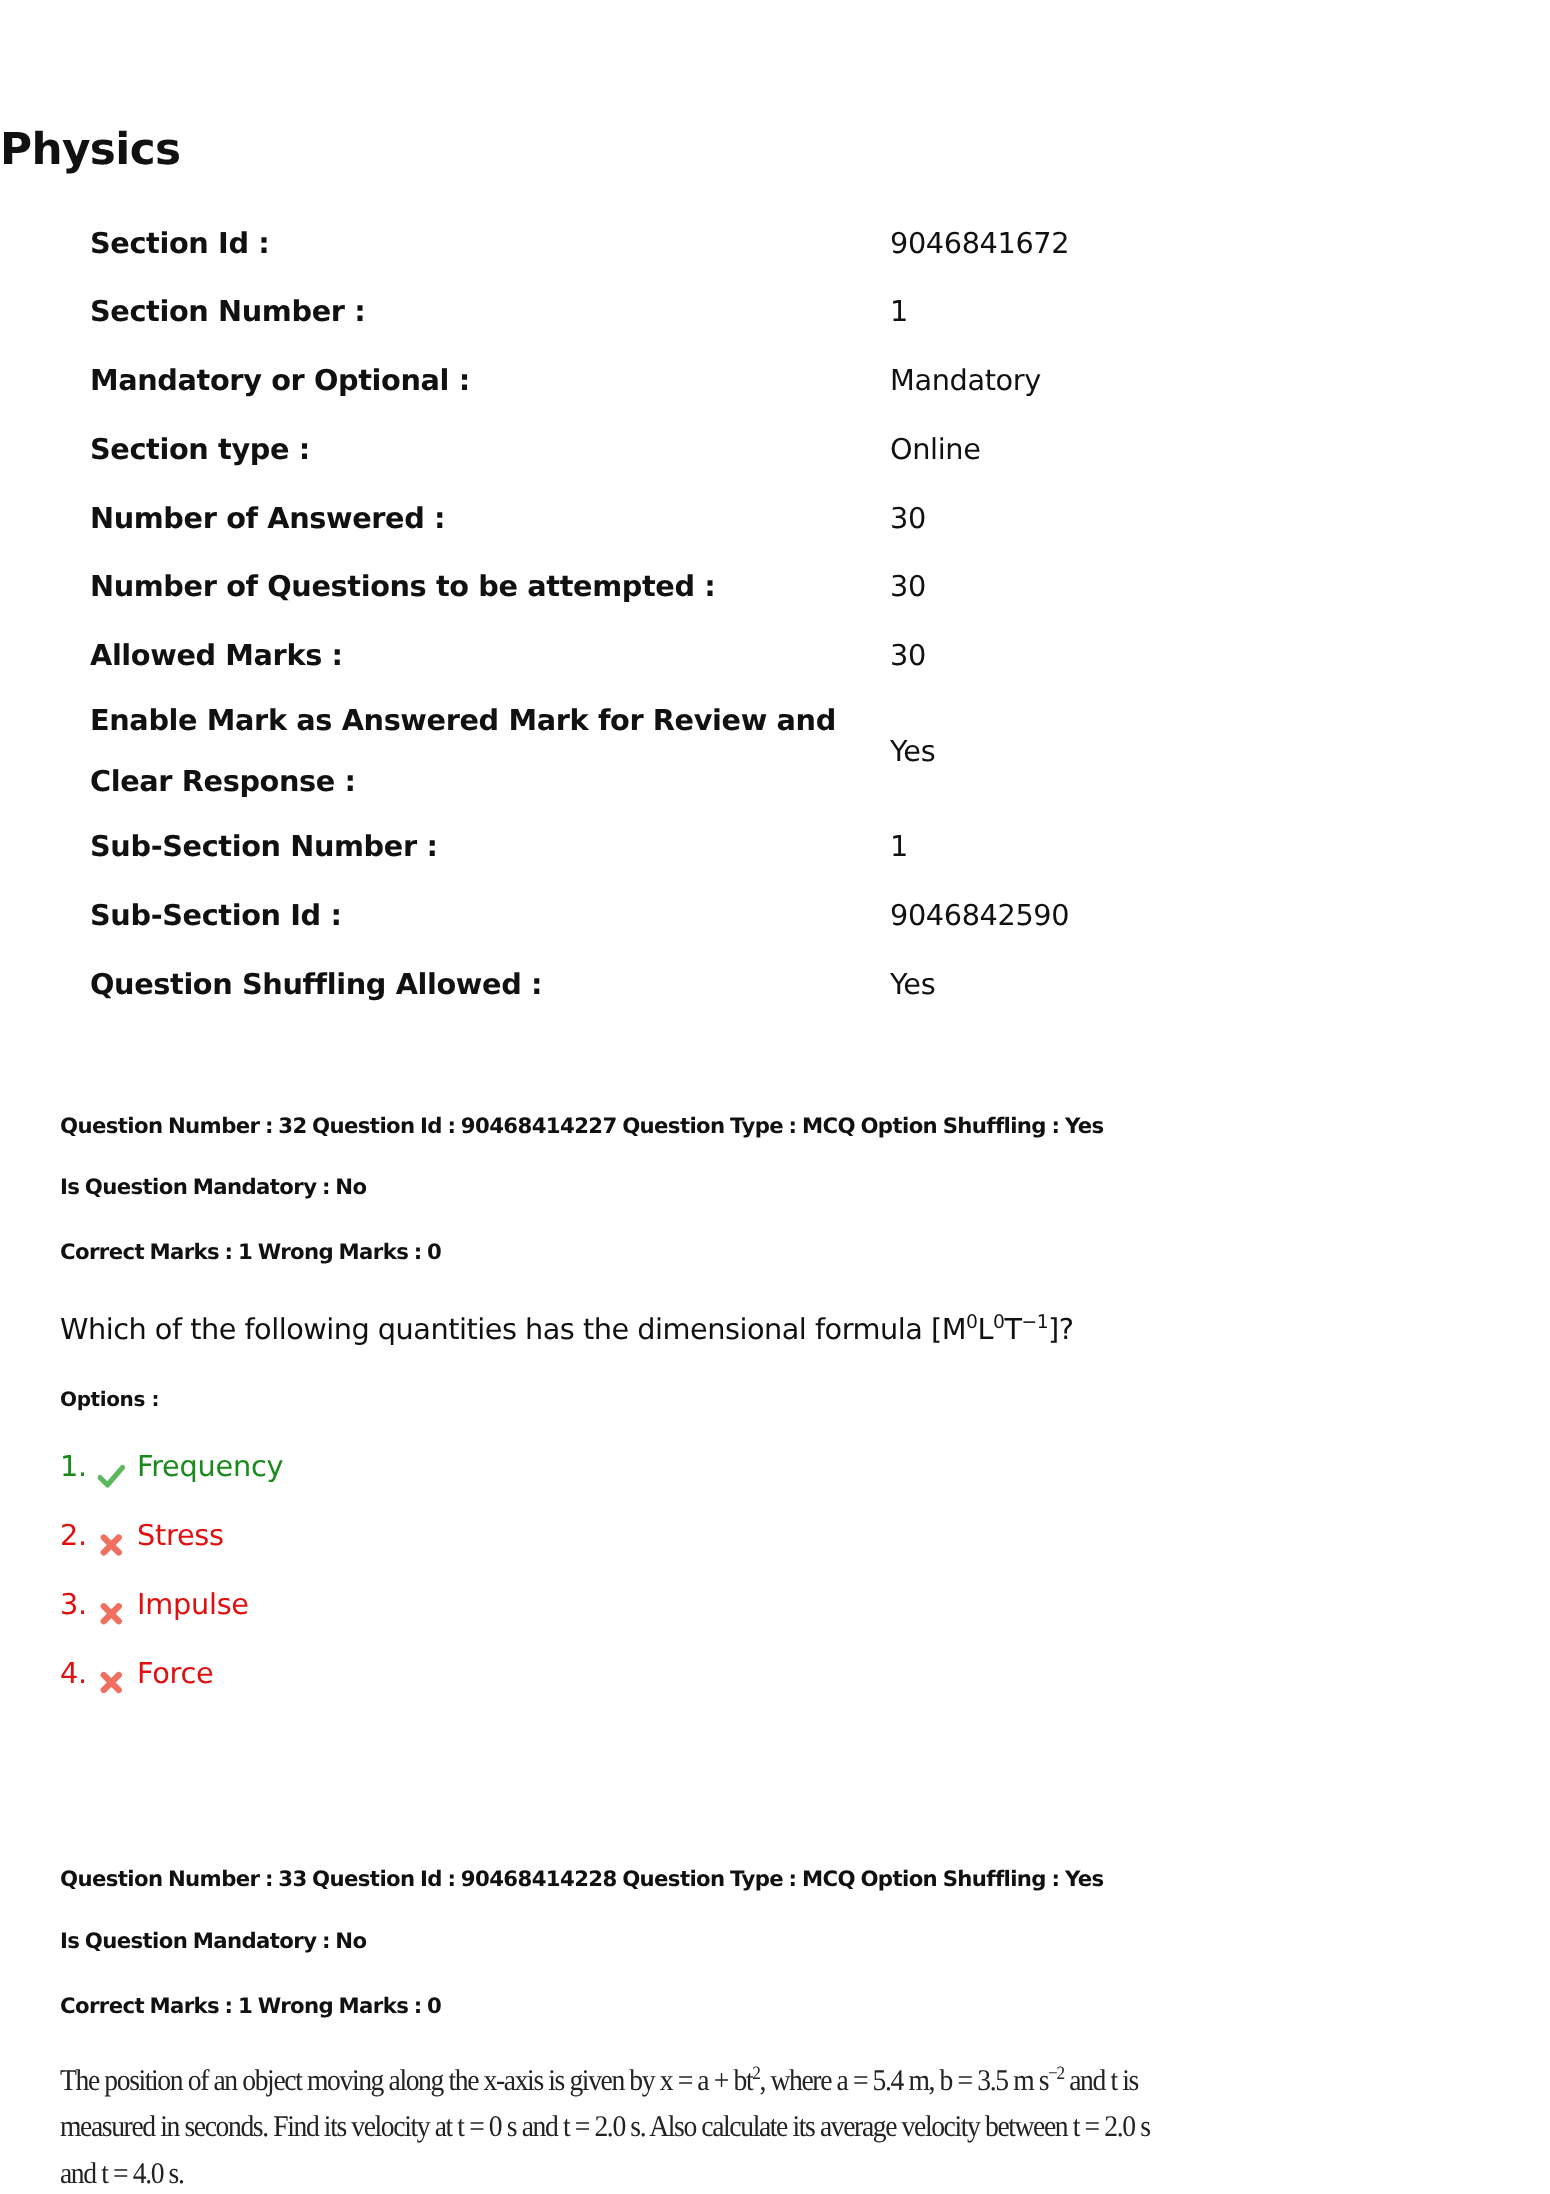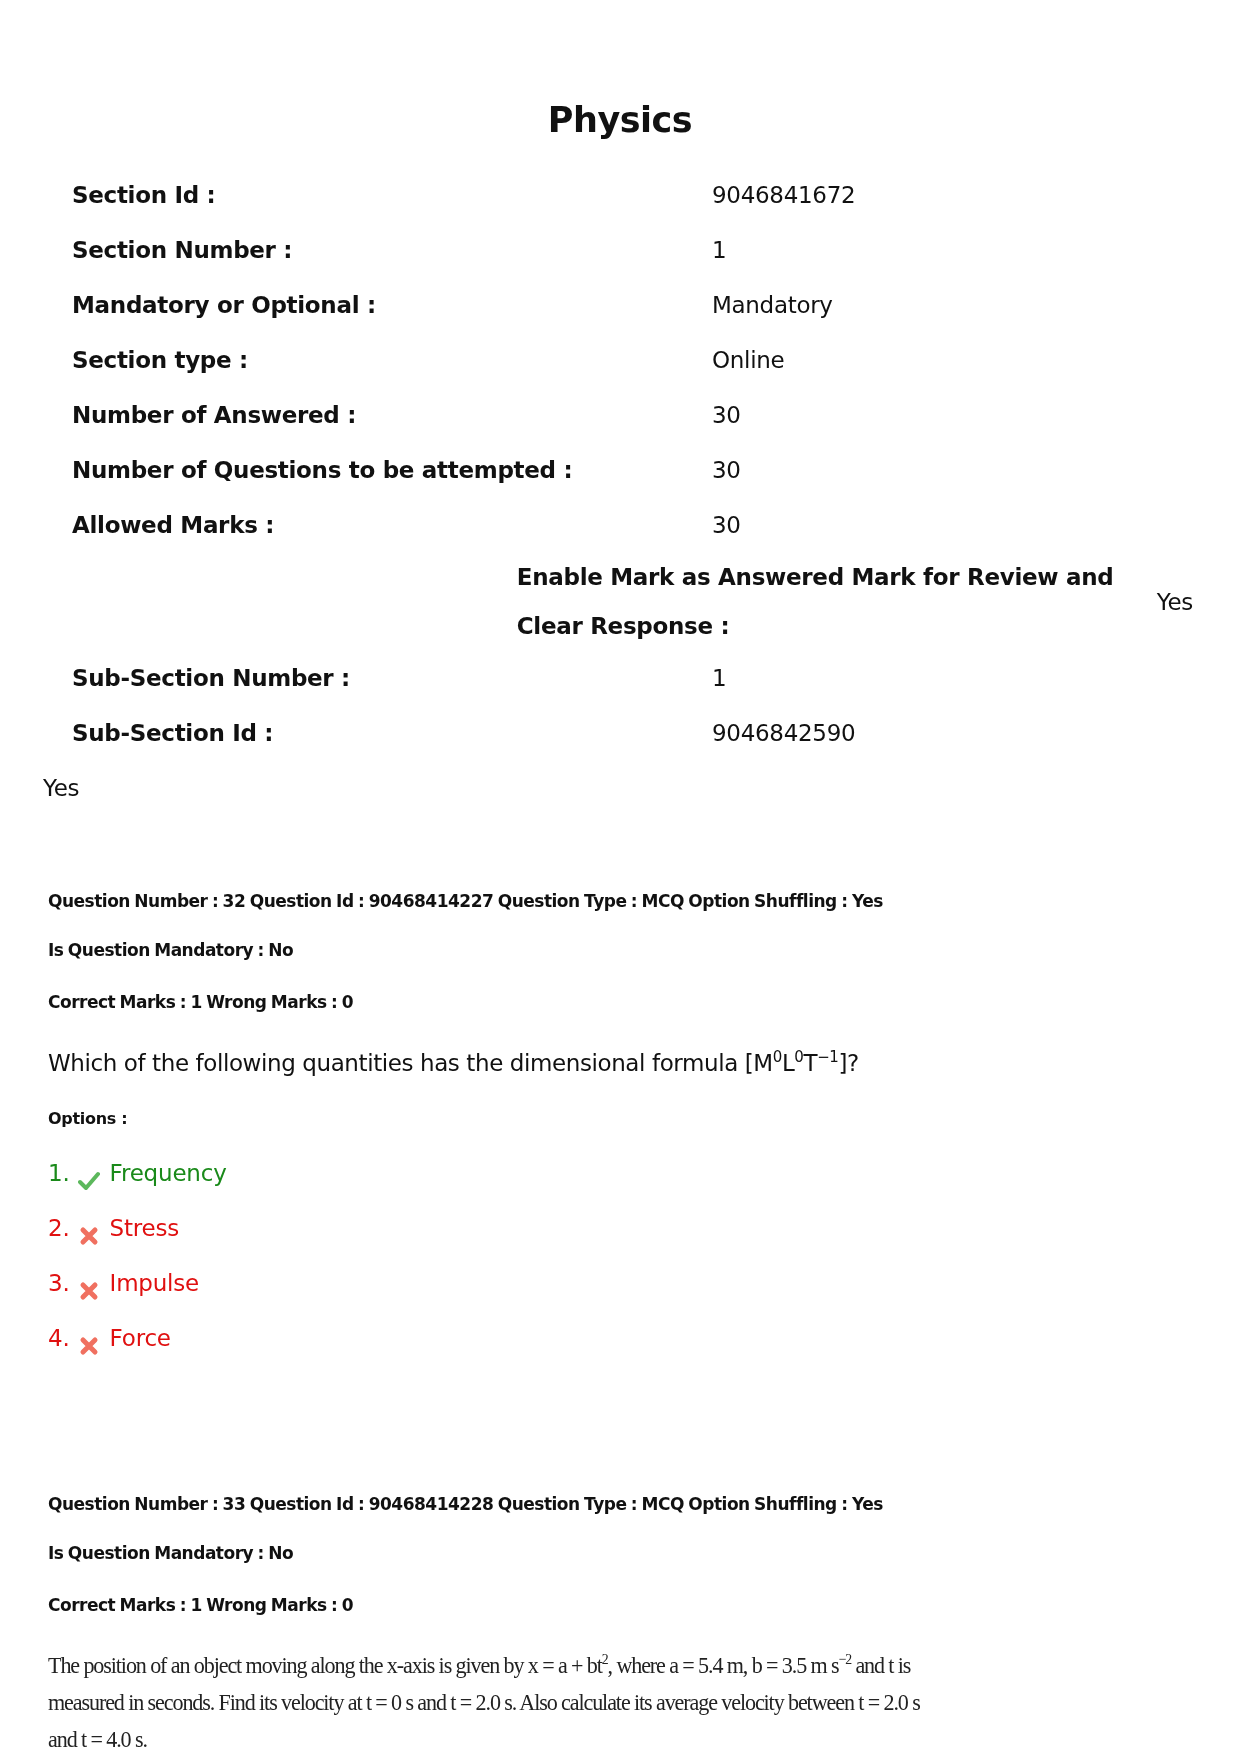--- a/index.html
+++ b/index.html
@@ -10,38 +10,38 @@
     position: relative;
     font-family: "DejaVu Sans", "Liberation Sans", sans-serif;
     color: #111111;
     overflow: hidden;
   }
   .page-title {
     position: absolute;
     top: 100px;
     left: 0;
     width: 1240px;
-    text-align: center;
+    text-align: left;
     font-size: 35px;
     font-weight: bold;
     letter-spacing: -0.5px;
     color: #111;
   }
   .info-table {
     position: absolute;
     top: 168px;
     left: 43px;
     width: 1150px;
   }
   .info-row {
     display: flex;
     align-items: center;
     min-height: 55px;
   }
-  .info-row.tall { min-height: 98px; justify-content: flex-end; }
+  .info-row.tall { min-height: 98px; }
   .info-label {
     width: 640px;
     font-size: 23px;
     font-weight: bold;
     line-height: 49px;
     letter-spacing: -0.3px;
     margin-left: 29px;
   }
   .info-value {
     font-size: 23px;
@@ -146,20 +146,21 @@
   </div>
   <div class="info-row">
     <div class="info-label">Sub-Section Number :</div>
     <div class="info-value">1</div>
   </div>
   <div class="info-row">
     <div class="info-label">Sub-Section Id :</div>
     <div class="info-value">9046842590</div>
   </div>
   <div class="info-row">
+    <div class="info-label">Question Shuffling Allowed :</div>
     <div class="info-value">Yes</div>
   </div>
 </div>
 
 <div class="question-block" style="top: 877px;">
   <div class="q-header">Question Number : 32 Question Id : 90468414227 Question Type : MCQ Option Shuffling : Yes</div>
   <div class="q-header">Is Question Mandatory : No</div>
   <div class="q-header" style="line-height:55px;">Correct Marks : 1 Wrong Marks : 0</div>
   <div class="q-text"><span>Which of the following quantities has the dimensional formula [M</span><sup>0</sup><span>L</span><sup>0</sup><span>T</span><sup>−1</sup><span>]?</span></div>
   <div class="options-label">Options :</div>

